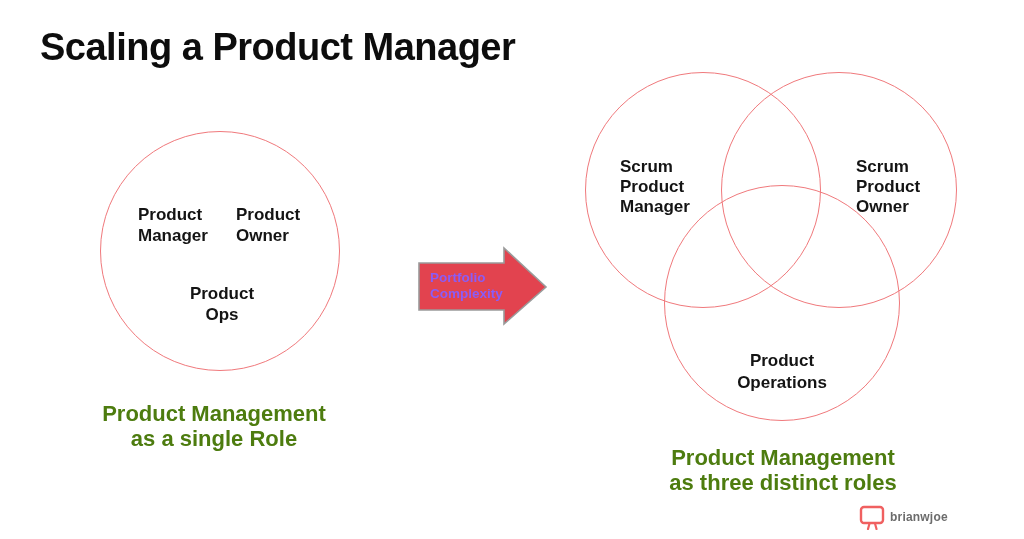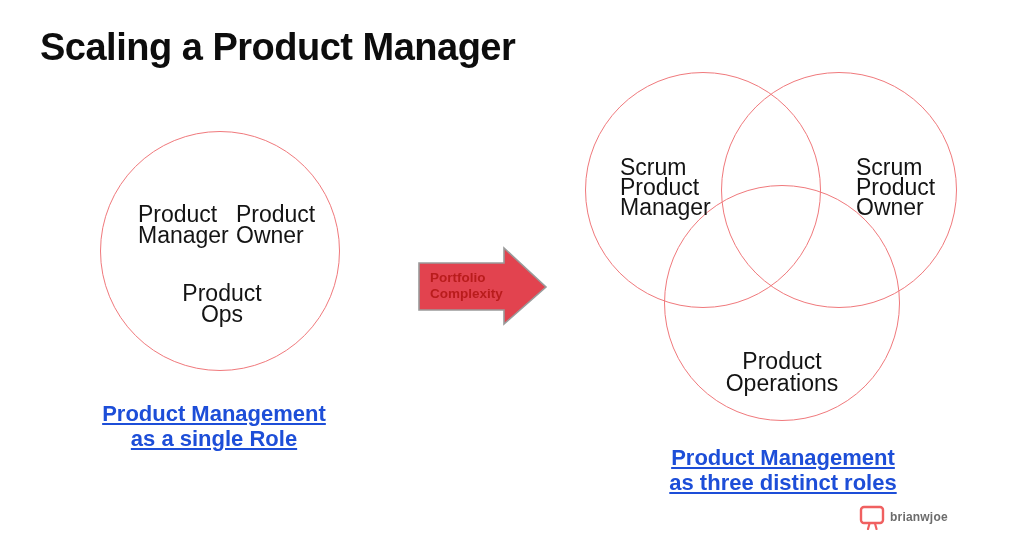--- a/index.html
+++ b/index.html
@@ -21,32 +21,32 @@
   .circle {
     position: absolute; width: 240px; height: 240px;
     border: 1.6px solid var(--circle-stroke);
     border-radius: 50%; background: transparent;
   }
   .circle.single { left: 84px; top: 131px; }
   .circle.venn-a { left: 569px; top: 72px;  width: 236px; height: 236px; }
   .circle.venn-b { left: 705px; top: 72px;  width: 236px; height: 236px; }
   .circle.venn-c { left: 648px; top: 185px; width: 236px; height: 236px; }
   .role-label {
-    position: absolute; font-size: 23px; line-height: 21px;
-    font-weight: normal; color: #141414; white-space: pre-line;
+    position: absolute; font-size: 17px; line-height: 21px;
+    font-weight: bold; color: #141414; white-space: pre-line;
   }
   .role-label.pm  { left: 122px; top: 204px; text-align: left; }
   .role-label.po  { left: 220px; top: 204px; text-align: left; }
   .role-label.ops { left: 146px; top: 283px; width: 120px; text-align: center; }
   .role-label.spm { left: 604px; top: 157px; text-align: left; line-height: 20px; }
   .role-label.spo { left: 840px; top: 157px; text-align: left; line-height: 20px; }
   .role-label.pops{ left: 706px; top: 350px; width: 120px; text-align: center; line-height: 22px; }
   .caption {
-    position: absolute; font-weight: bold; color: #1d4ed8;
-    font-size: 22px; line-height: 25px; text-align: center; white-space: pre-line; text-decoration: underline;
+    position: absolute; font-weight: bold; color: #4d7c0f;
+    font-size: 22px; line-height: 25px; text-align: center; white-space: pre-line;
   }
   .caption.left  { left: 53px;  top: 401px; width: 290px; }
   .caption.right { left: 617px; top: 445px; width: 300px; }
   .arrow-wrap { position: absolute; left: 400px; top: 245px; width: 134px; height: 82px; }
   .arrow-label {
     position: absolute; left: 414px; top: 270px;
     font-size: 13.5px; line-height: 16px; font-weight: bold;
     color: #ffffff; white-space: pre-line;
   }
   .brand {
@@ -73,21 +73,21 @@
   <div class="role-label ops">Product
 Ops</div>
   <div class="caption left">Product Management
 as a single Role</div>
 
   <div class="arrow-wrap">
     <svg width="134" height="82" viewBox="0 0 134 82">
       <polygon id="arrow-poly" points="3,18 88,18 88,3 130,42 88,79 88,65 3,65" fill="#e2434f" stroke="#9a9a9a" stroke-width="1.6" stroke-linejoin="miter"></polygon>
     </svg>
   </div>
-  <div class="arrow-label" style="color: #b91c1c;">Portfolio
+  <div class="arrow-label" style="color: #8b5cf6;">Portfolio
 Complexity</div>
 
   <div class="circle venn-a"></div>
   <div class="circle venn-b"></div>
   <div class="circle venn-c"></div>
   <div class="role-label spm">Scrum
 Product
 Manager</div>
   <div class="role-label spo">Scrum
 Product

